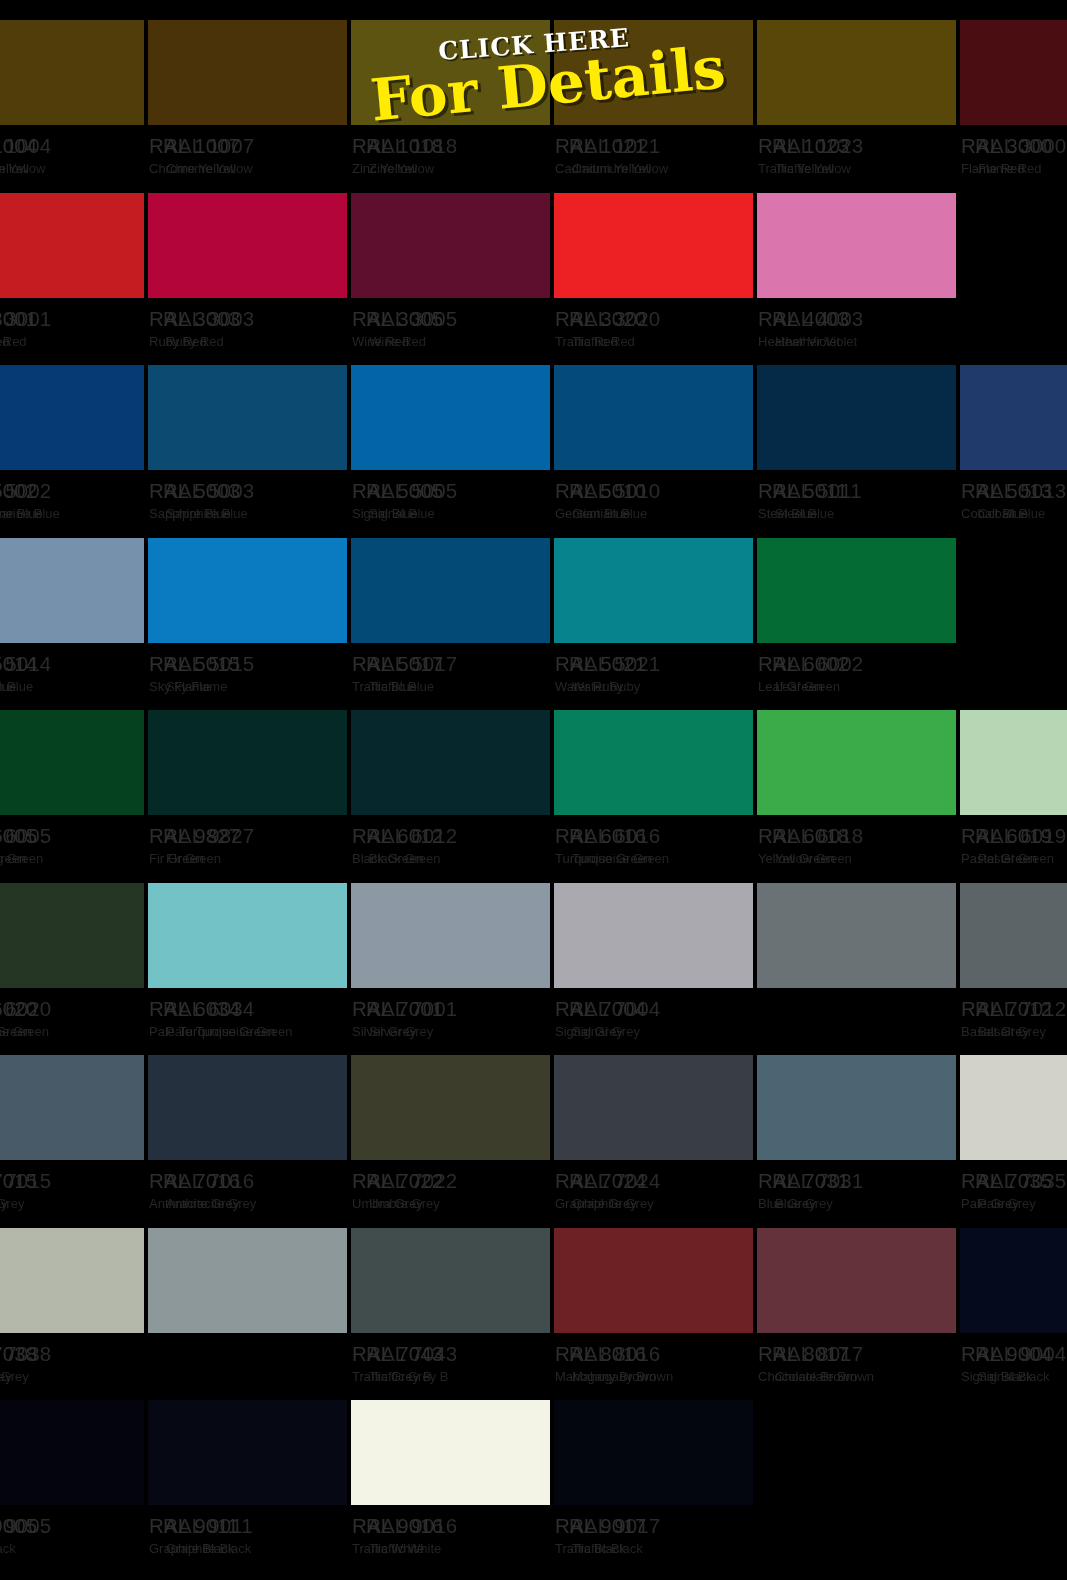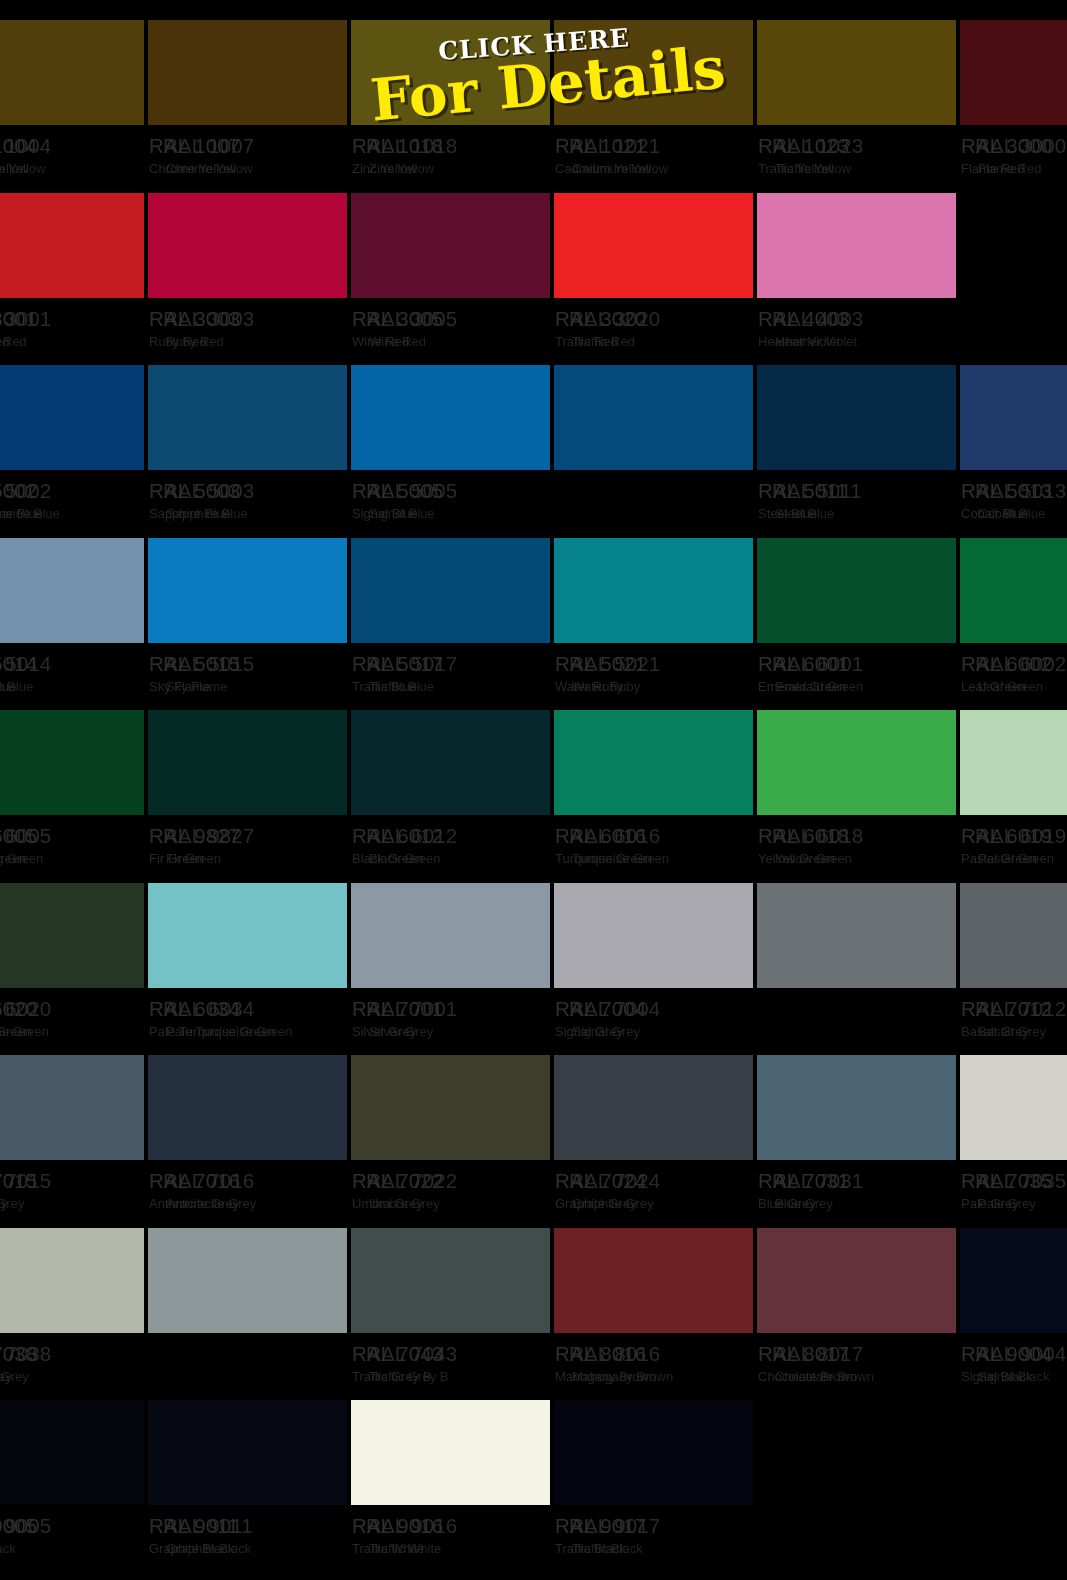--- a/index.html
+++ b/index.html
@@ -216,20 +216,24 @@
         </div>
         <div class="swatch-cell">
           <div class="swatch-chip" style="background: rgb(3, 100, 166);"></div>
           <div class="swatch-meta">
             <div class="swatch-code">RAL 5005</div>
             <div class="swatch-name">Signal Blue</div>
           </div>
         </div>
         <div class="swatch-cell">
           <div class="swatch-chip" style="background: rgb(4, 75, 124);"></div>
+          <div class="swatch-meta">
+            <div class="swatch-code">RAL 5010</div>
+            <div class="swatch-name">Gentian Blue</div>
+          </div>
         </div>
         <div class="swatch-cell">
           <div class="swatch-chip" style="background: rgb(4, 42, 71);"></div>
           <div class="swatch-meta">
             <div class="swatch-code">RAL 5011</div>
             <div class="swatch-name">Steel Blue</div>
           </div>
         </div>
         <div class="swatch-cell">
           <div class="swatch-chip" style="background: rgb(31, 58, 107);"></div>
@@ -259,27 +263,20 @@
           <div class="swatch-meta">
             <div class="swatch-code">RAL 5017</div>
             <div class="swatch-name">Traffic Blue</div>
           </div>
         </div>
         <div class="swatch-cell">
           <div class="swatch-chip" style="background: rgb(7, 131, 142);"></div>
           <div class="swatch-meta">
             <div class="swatch-code">RAL 5021</div>
             <div class="swatch-name">Water Ruby</div>
-          </div>
-        </div>
-        <div class="swatch-cell">
-          <div class="swatch-chip" style="background: rgb(5, 80, 42);"></div>
-          <div class="swatch-meta">
-            <div class="swatch-code">RAL 6001</div>
-            <div class="swatch-name">Emerald Green</div>
           </div>
         </div>
         <div class="swatch-cell">
           <div class="swatch-chip" style="background: rgb(5, 107, 52);"></div>
           <div class="swatch-meta">
             <div class="swatch-code">RAL 6002</div>
             <div class="swatch-name">Leaf Green</div>
           </div>
         </div>
       </div>

